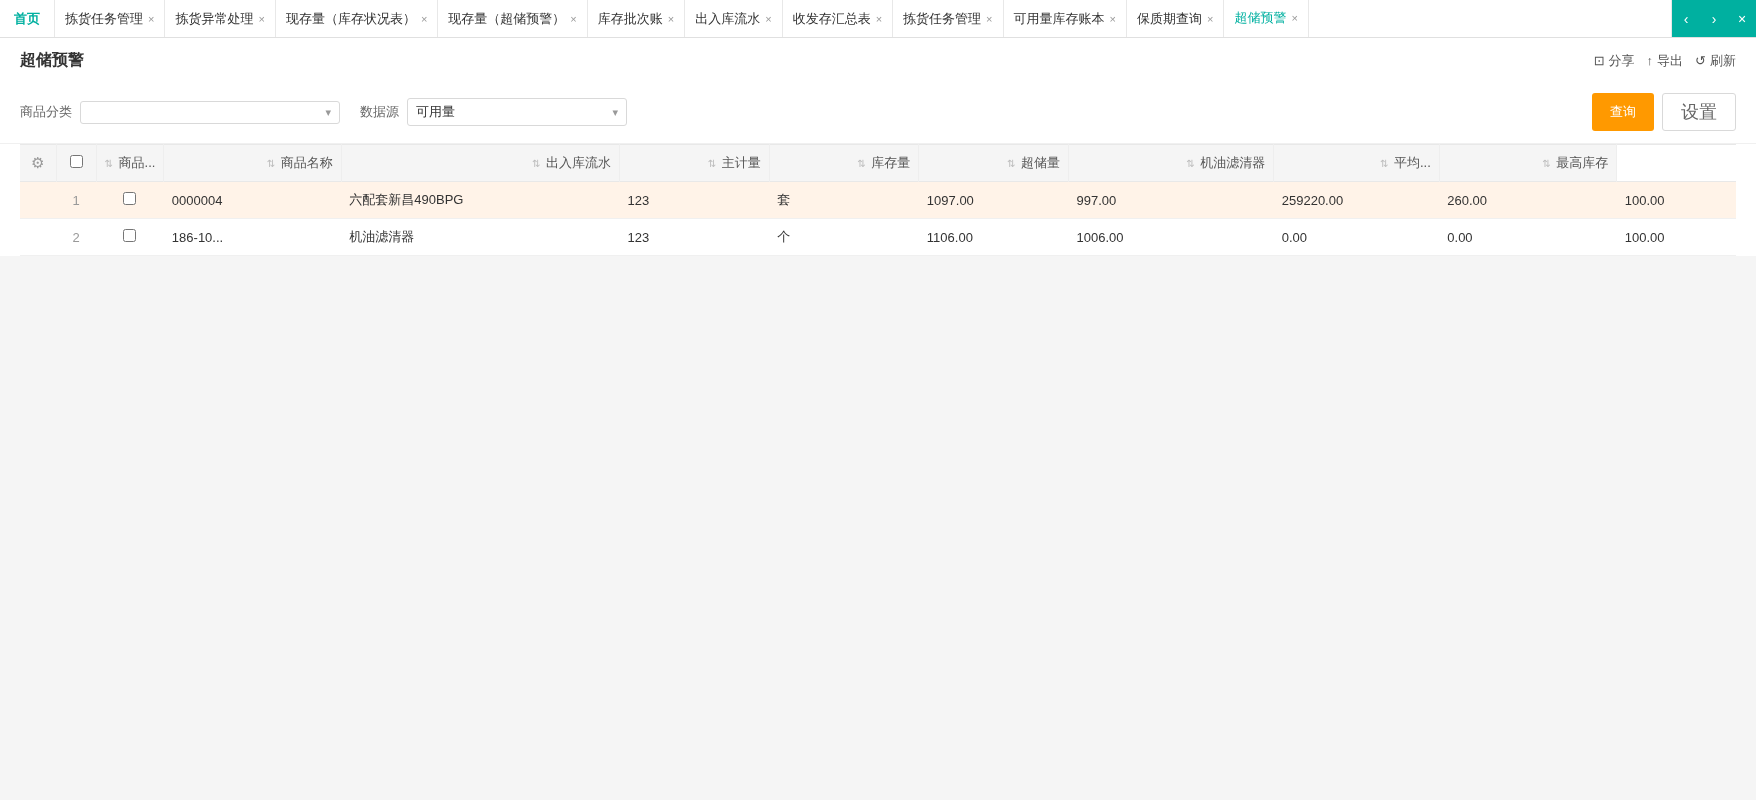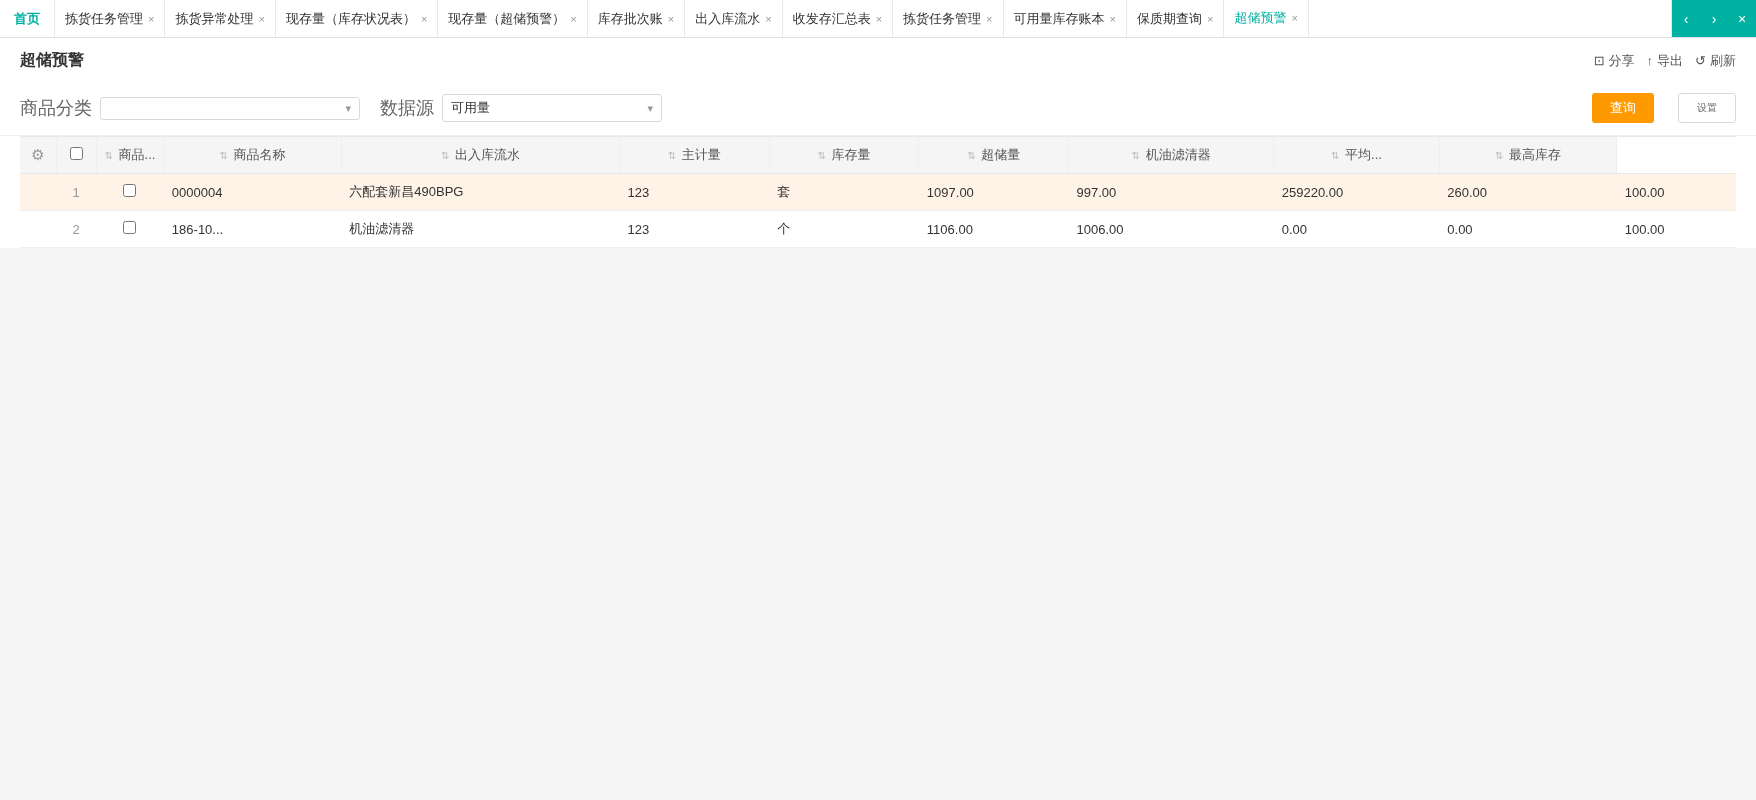--- a/index.html
+++ b/index.html
@@ -102,77 +102,77 @@
       display: flex;
       align-items: center;
       gap: 20px;
       border-bottom: 1px solid #f0f0f0;
     }
     .filter-group {
       display: flex;
       align-items: center;
       gap: 8px;
     }
-    .filter-label { color: #666; font-size: 18px; }
+    .filter-label { color: #666; font-size: 13px; }
     .filter-select {
       display: flex;
       align-items: center;
       border: 1px solid #d9d9d9;
       border-radius: 3px;
       padding: 4px 8px;
       min-width: 200px;
       cursor: pointer;
       background: #fff;
       justify-content: space-between;
     }
     .filter-select .arrow { color: #999; font-size: 11px; }
 
     .filter-btn-group {
       margin-left: auto;
       display: flex;
-      gap: 24px;
+      gap: 8px;
     }
     .btn-query {
       background: #f90;
       color: #fff;
       border: none;
       padding: 6px 18px;
       border-radius: 3px;
       cursor: pointer;
       font-size: 13px;
     }
     .btn-setting {
       background: #fff;
       color: #666;
       border: 1px solid #d9d9d9;
       padding: 6px 18px;
       border-radius: 3px;
       cursor: pointer;
-      font-size: 10px;
+      font-size: 18px;
     }
 
     
     .table-container {
       background: #fff;
       margin: 0;
       padding: 0 20px;
     }
     table {
       width: 100%;
       border-collapse: collapse;
       font-size: 13px;
     }
     thead tr {
       background: #f5f5f5;
       border-top: 1px solid #e8e8e8;
       border-bottom: 1px solid #e8e8e8;
     }
     thead th {
       padding: 9px 8px;
-      text-align: center;
+      text-align: right;
       color: #555;
       font-weight: normal;
       white-space: nowrap;
       border-right: 1px solid #eee;
     }
     thead th .sort-icon { color: #bbb; font-size: 10px; margin-right: 2px; }
     tbody tr { border-bottom: 1px solid #f0f0f0; }
     tbody tr.row-highlight { background: #fff3e8; }
     tbody td {
       padding: 9px 8px;

